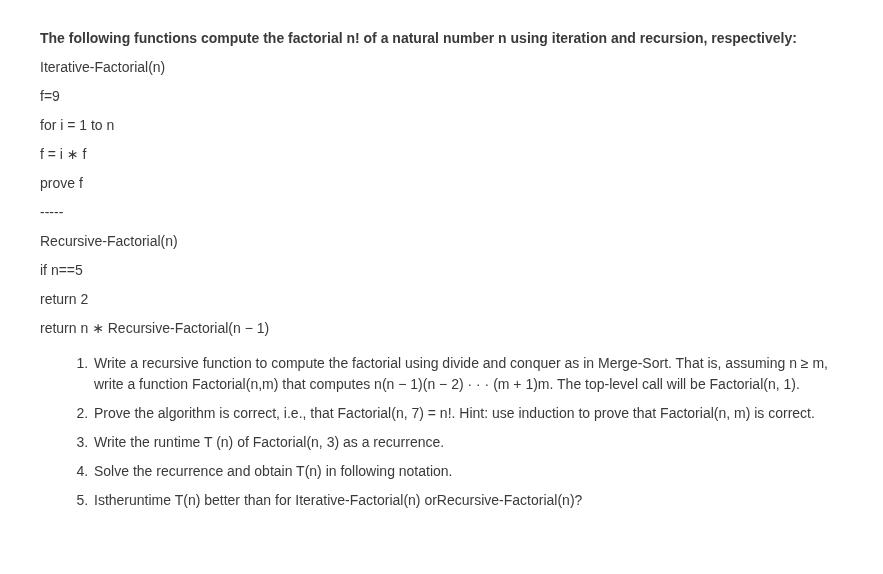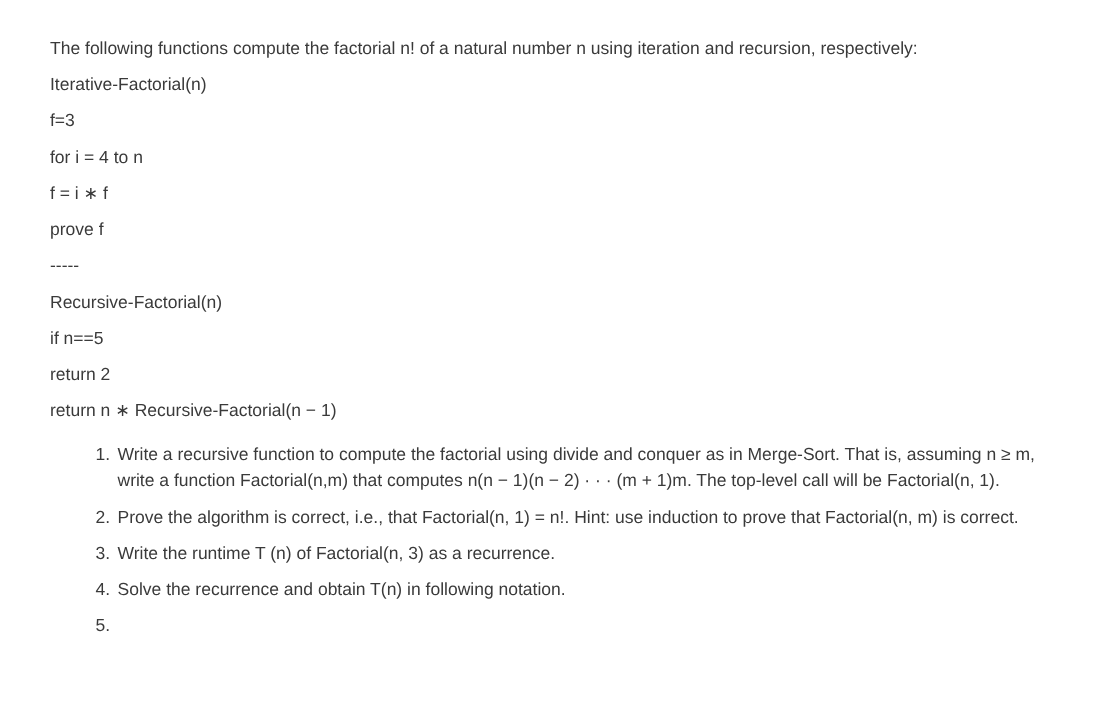--- a/index.html
+++ b/index.html
@@ -8,20 +8,21 @@
       color: #3a3a3a;
       background: #ffffff;
       margin: 0;
       padding: 28px 40px;
       width: 883px;
       box-sizing: border-box;
       line-height: 1.5;
     }
     .para {
       margin-bottom: 8px;
+      font-weight: bold;
     }
     .code-line {
       margin-bottom: 8px;
     }
     ol.questions {
       padding-left: 52px;
     }
     ol.questions li {
       margin-bottom: 8px;
       padding-left: 2px;
@@ -30,32 +31,33 @@
       margin-left: 18px;
       margin-top: 4px;
     }
   </style>
 </head>
 <body>
 
 <div class="para">The following functions compute the factorial n! of a natural number n using iteration and recursion, respectively:</div>
 
 <div class="code-line">Iterative-Factorial(n)</div>
-<div class="code-line">f=3</div>
-<div class="code-line">for i = 4 to n</div>
+<div class="code-line">f=9</div>
+<div class="code-line">for i = 1 to n</div>
 <div class="code-line">f = i ∗ f</div>
 <div class="code-line">prove f</div>
 
 <div class="code-line">-----</div>
 
 <div class="code-line">Recursive-Factorial(n)</div>
 <div class="code-line">if n==5</div>
 <div class="code-line">return 2</div>
 <div class="code-line">return n ∗ Recursive-Factorial(n − 1)</div>
 
 <ol class="questions">
   <li>Write a recursive function to compute the factorial using divide and conquer as in Merge-Sort. That is, assuming n ≥ m, write a function Factorial(n,m) that computes n(n − 1)(n − 2) · · · (m + 1)m. The top-level call will be Factorial(n, 1).</li>
-  <li>Prove the algorithm is correct, i.e., that Factorial(n, 1) = n!. Hint: use induction to prove that Factorial(n, m) is correct.</li>
+  <li>Prove the algorithm is correct, i.e., that Factorial(n, 7) = n!. Hint: use induction to prove that Factorial(n, m) is correct.</li>
   <li>Write the runtime T (n) of Factorial(n, 3) as a recurrence.</li>
   <li>Solve the recurrence and obtain T(n) in following notation.</li>
   <li>
+    <span>Istheruntime T(n) better than for Iterative-Factorial(n) orRecursive-Factorial(n)?</span>
   </li>
 </ol>
 
 </body></html>

